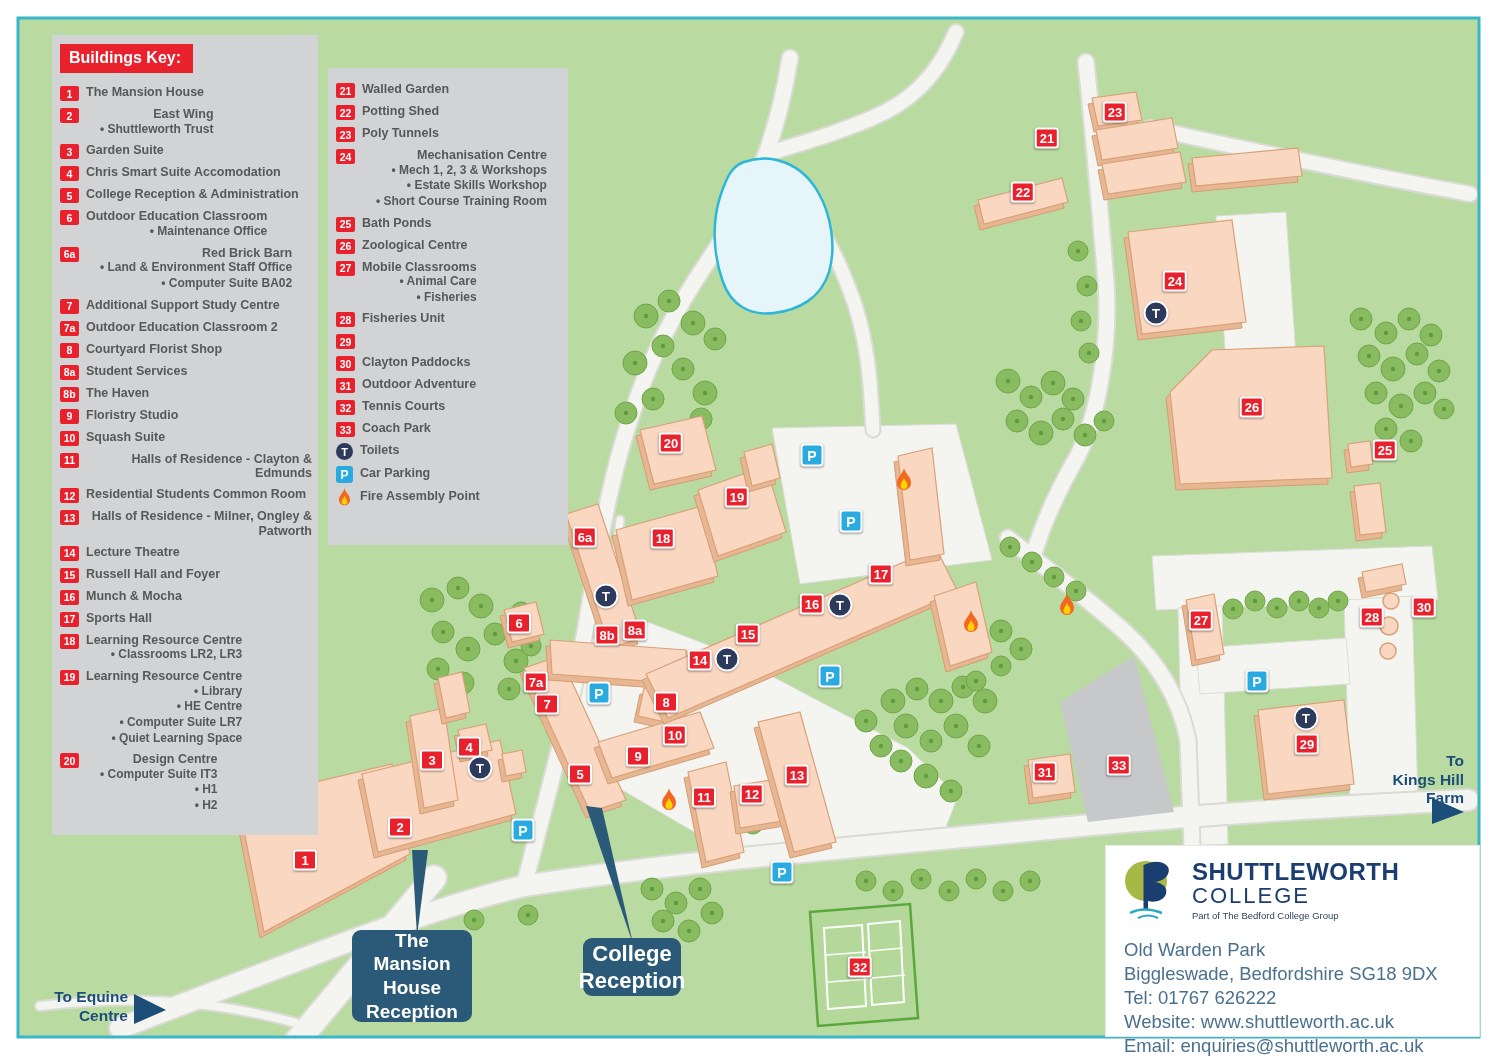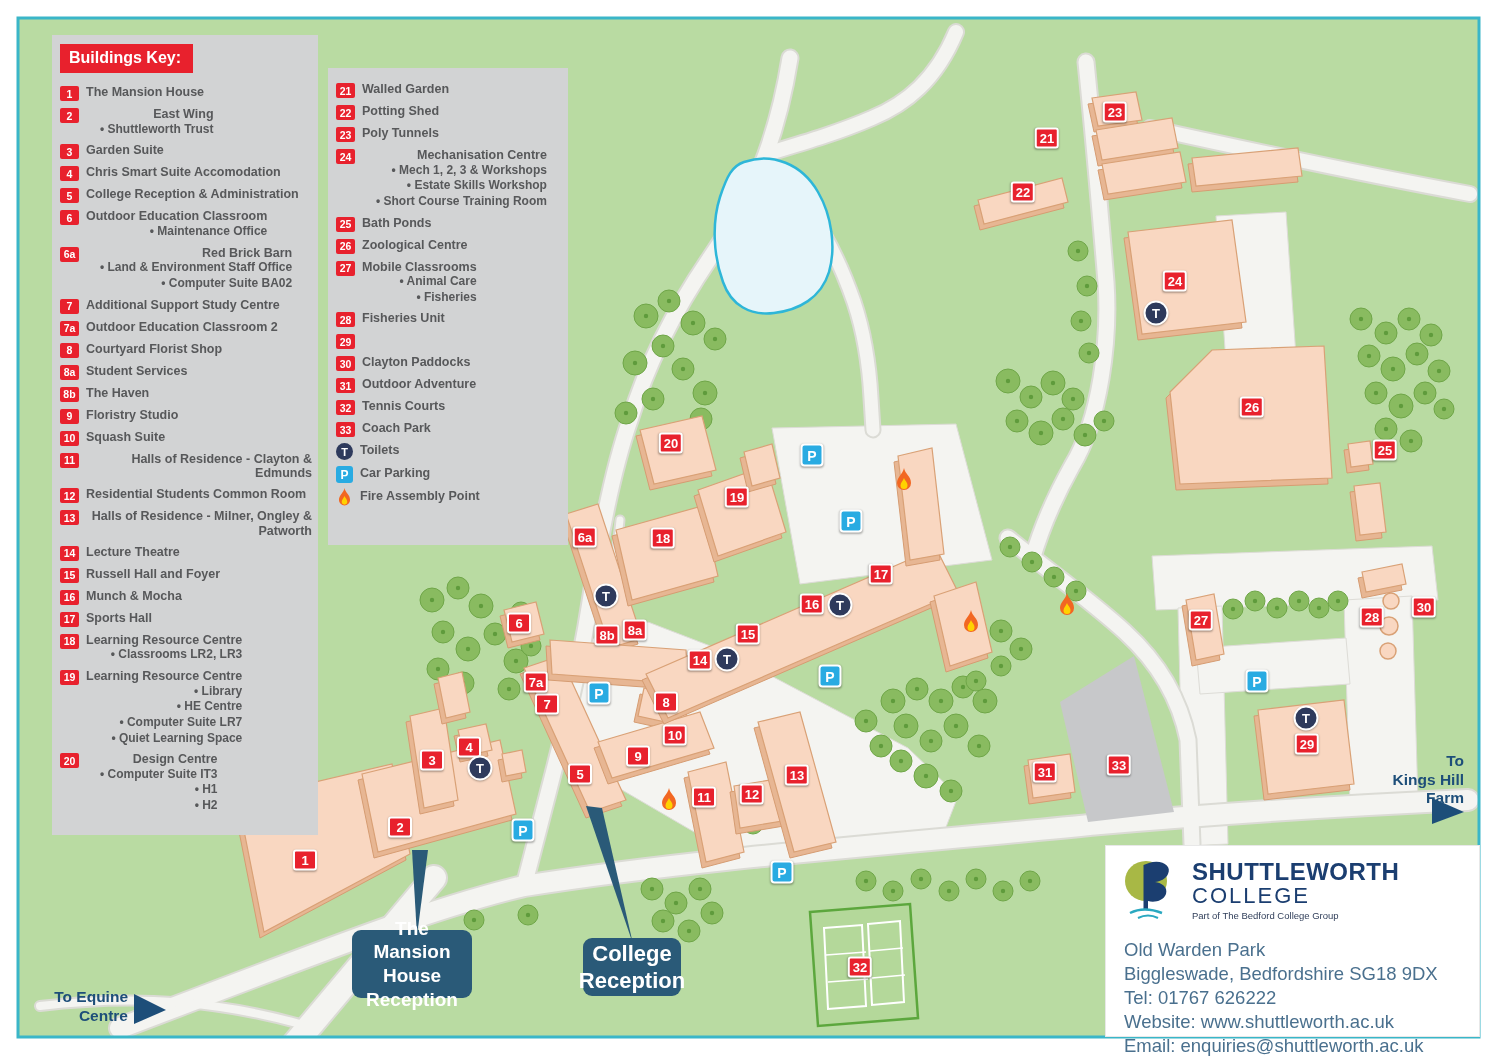--- a/index.html
+++ b/index.html
@@ -28,21 +28,21 @@
      font-weight:bold;z-index:30;}
   .mk-n{background:#e8212d;color:#fff;border:2px solid #fff;border-radius:3px;font-size:13px;min-width:14px;
      height:17px;padding:0 3px;box-shadow:0 1px 2px rgba(0,0,0,.3);line-height:1;}
   .mk-t{background:#2e3a5c;color:#fff;border:2px solid #fff;border-radius:50%;width:21px;height:21px;font-size:13px;box-shadow:0 1px 2px rgba(0,0,0,.3);}
   .mk-p{background:#29abe2;color:#fff;border:2px solid #fff;border-radius:4px;width:19px;height:19px;font-size:14px;box-shadow:0 1px 2px rgba(0,0,0,.3);}
   .mk-f{width:20px;height:26px;}
 
   
   .callout{position:absolute;background:#2a5a78;border-radius:9px;color:#fff;font-weight:bold;text-align:center;
      display:flex;align-items:center;justify-content:center;line-height:1.25;z-index:40;padding:6px;box-sizing:border-box;}
-  #callout-mansion{left:352px;top:930px;width:120px;height:68px;font-size:19px;}
+  #callout-mansion{left:352px;top:930px;width:120px;height:92px;font-size:19px;}
   #callout-college{left:583px;top:938px;width:98px;height:58px;font-size:22px;}
   .direction{position:absolute;color:#1d4e79;font-weight:bold;text-align:right;white-space:pre-line;z-index:40;font-size:15.5px;line-height:1.2;}
   #dir-equine{left:44px;top:988px;width:84px;}
   #dir-kings{left:1390px;top:752px;width:74px;}
 
   
   #info{position:absolute;left:1105px;top:845px;width:375px;height:192px;background:#fff;z-index:40;
      border:1px solid #e8e8e8;box-sizing:border-box;}
   #logo-row{position:absolute;left:16px;top:12px;display:flex;align-items:center;gap:8px;}
   #logo-text .l1{color:#1b3e70;font-weight:bold;font-size:24px;letter-spacing:0.5px;line-height:1.05;}

